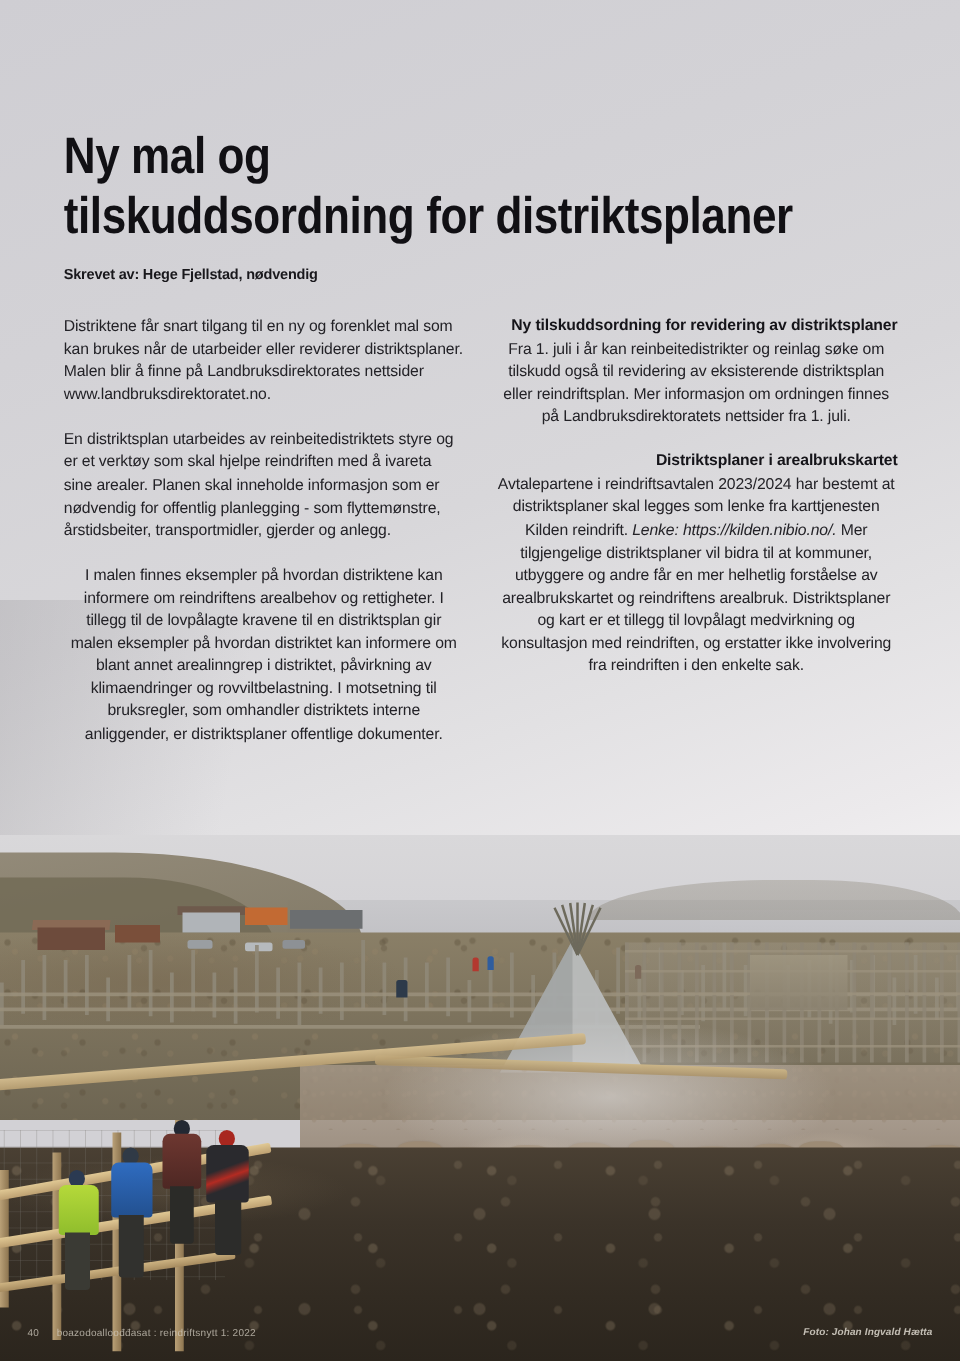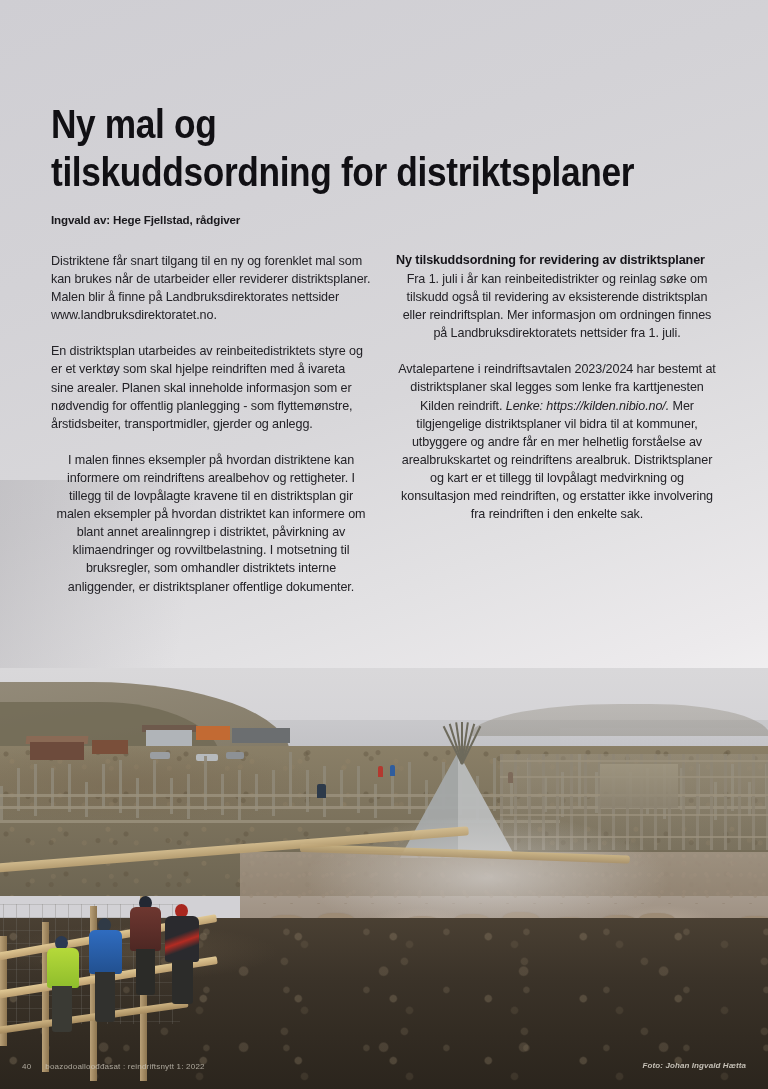--- a/index.html
+++ b/index.html
@@ -51,21 +51,21 @@
     color:#232227;
     letter-spacing:-0.1px;
   }
   .col-left  { left:51px;  top:252px; width:320px; }
   .col-right { left:396px; top:252px; width:322px; }
 
   .col p { margin:0 0 18px 0; }
   .col p:last-child { margin-bottom:0;text-align:center; }
   .subhead {
     font-weight:700; color:#151419; margin:0 0 0 0;
-    font-size:12.6px; line-height:17px;
+    font-size:12.6px; line-height:17px;text-align:right;
   }
   .subhead + p { margin-top:1px; }
   .sec { margin-bottom:18px; }
   .sec:last-child{ margin-bottom:0; }
   em { font-style:italic; }
 
   
   .photo {
     position:absolute; left:0; top:668px; width:768px; height:421px;
     overflow:hidden; z-index:6;
@@ -303,34 +303,35 @@
 <div class="page-bg"></div>
 <div class="page-bg shade-left"></div>
 
 <div class="article">
 
   <h1 class="headline">
     <span class="l1">Ny mal og</span>
     <span class="l2">tilskuddsordning for distriktsplaner</span>
   </h1>
 
-  <div class="byline">Ingvald av: Hege Fjellstad, rådgiver</div>
+  <div class="byline">Skrevet av: Hege Fjellstad, nødvendig</div>
 
   <div class="col col-left">
     <p>Distriktene får snart tilgang til en ny og forenklet mal som kan brukes når de utarbeider eller reviderer distriktsplaner. Malen blir å finne på Landbruksdirektorates nettsider www.landbruksdirektoratet.no.</p>
     <p>En distriktsplan utarbeides av reinbeitedistriktets styre og er et verktøy som skal hjelpe reindriften med å ivareta sine arealer. Planen skal inneholde informasjon som er nødvendig for offentlig planlegging - som flyttemønstre, årstidsbeiter, transportmidler, gjerder og anlegg.</p>
     <p>I malen finnes eksempler på hvordan distriktene kan informere om reindriftens arealbehov og rettigheter. I tillegg til de lovpålagte kravene til en distriktsplan gir malen eksempler på hvordan distriktet kan informere om blant annet arealinngrep i distriktet, påvirkning av klimaendringer og rovviltbelastning. I motsetning til bruksregler, som omhandler distriktets interne anliggender, er distriktsplaner offentlige dokumenter.</p>
   </div>
 
   <div class="col col-right">
     <div class="sec">
       <div class="subhead">Ny tilskuddsordning for revidering av distriktsplaner</div>
       <p>Fra 1. juli i år kan reinbeitedistrikter og reinlag søke om tilskudd også til revidering av eksisterende distriktsplan eller reindriftsplan. Mer informasjon om ordningen finnes på Landbruksdirektoratets nettsider fra 1. juli.</p>
     </div>
     <div class="sec">
+      <div class="subhead">Distriktsplaner i arealbrukskartet</div>
       <p><span>Avtalepartene i reindriftsavtalen 2023/2024 har bestemt at distriktsplaner skal legges som lenke fra karttjenesten Kilden reindrift. </span><em>Lenke: https://kilden.nibio.no/.</em><span> Mer tilgjengelige distriktsplaner vil bidra til at kommuner, utbyggere og andre får en mer helhetlig forståelse av arealbrukskartet og reindriftens arealbruk. Distriktsplaner og kart er et tillegg til lovpålagt medvirkning og konsultasjon med reindriften, og erstatter ikke involvering fra reindriften i den enkelte sak.</span></p>
     </div>
   </div>
 </div>
 
 <div class="photo">
 
   <div class="ph sky"></div>
   <div class="ph water"></div>
   <div class="ph water2"></div>

